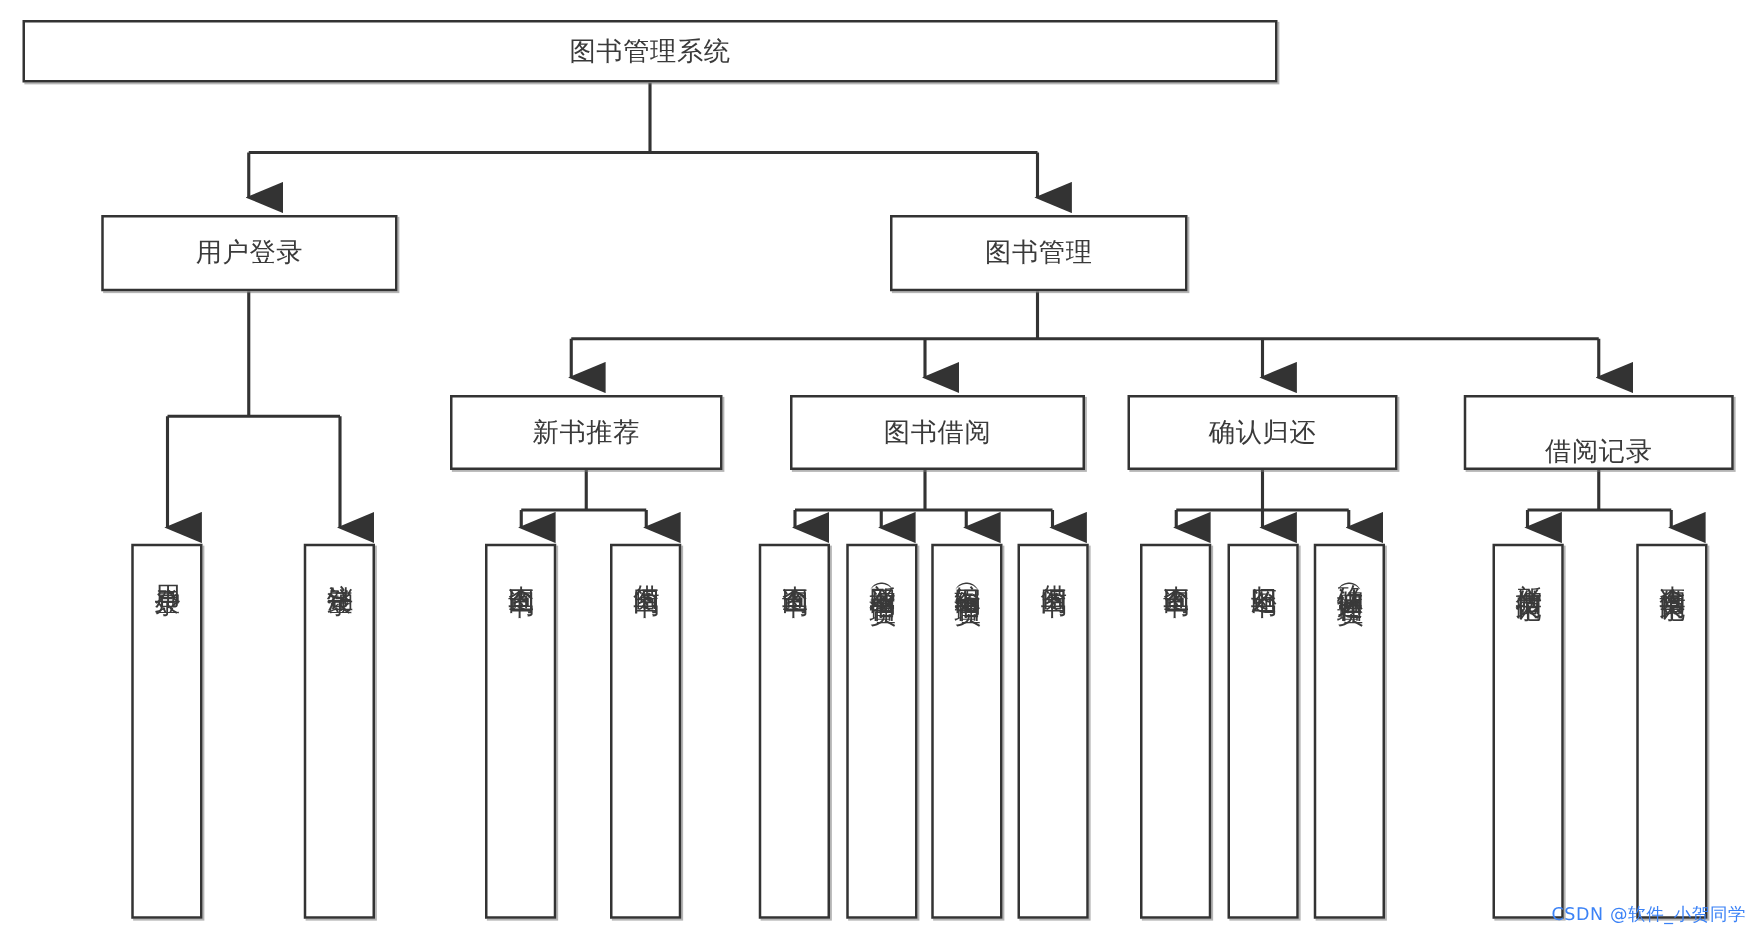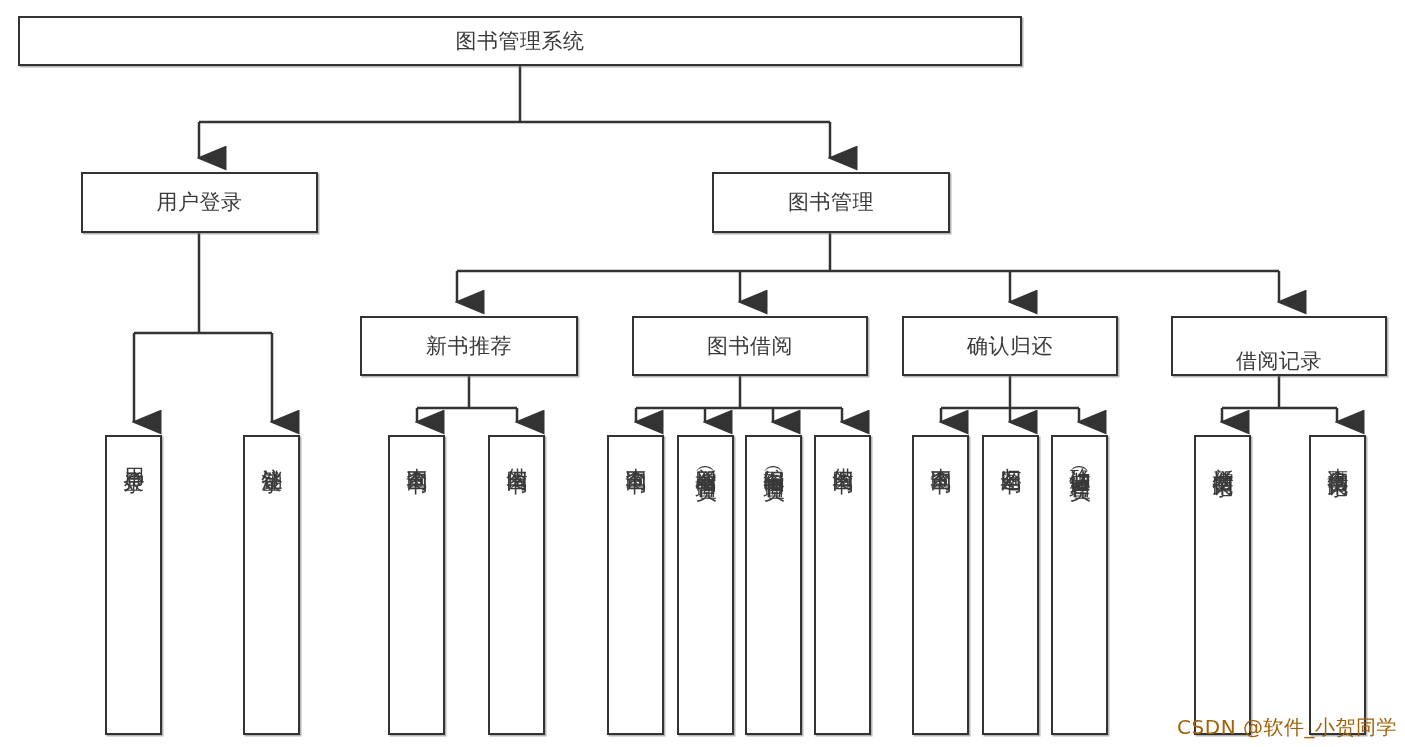--- a/index.html
+++ b/index.html
@@ -59,22 +59,22 @@
   }
   .node.root .label,
   .node.level2 .label,
   .node.level3 .label {
     font-size: 21px;
   }
   #watermark {
     position: absolute;
     right: 8px;
     bottom: 6px;
-    color: #a16207;
-    font-size: 20px;
+    color: #3b82f6;
+    font-size: 14px;
     letter-spacing: 0.5px;
     z-index: 3;
     white-space: nowrap;
     user-select: none;
   }
 </style>
 </head>
 <body>
 
 <div id="canvas">

